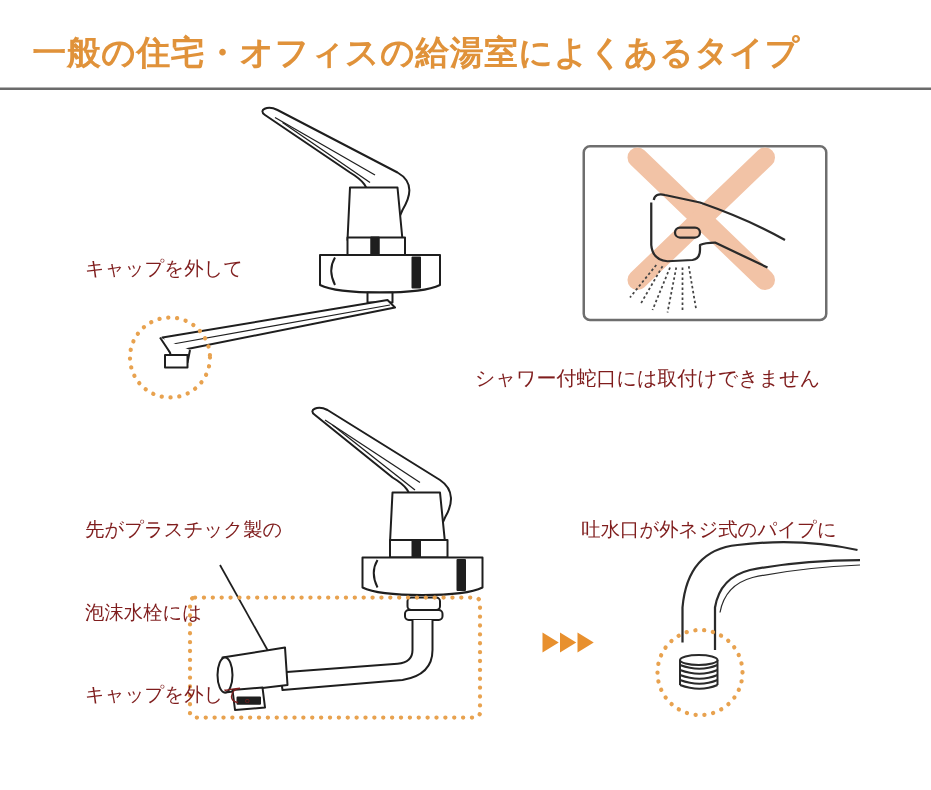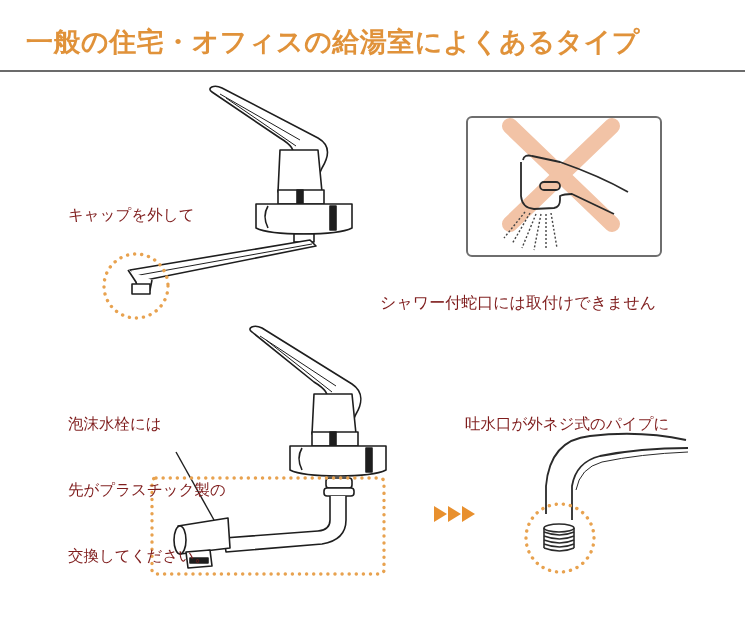--- a/index.html
+++ b/index.html
@@ -121,23 +121,23 @@
   <circle cx="560" cy="538" r="34" fill="none" stroke="#e8a24f" stroke-width="3.4" stroke-dasharray="0.1 7" stroke-linecap="round"></circle>
 </svg>
 
 <div class="note" style="left:68px; top:160px;">
   <span>キャップを外して</span>
 </div>
 
 <div class="note" style="left:380px; top:268px; font-size:16px;margin-top:24px;">シャワー付蛇口には取付けできません</div>
 
 <div class="note" style="left:68px; top:369px;">
+  <span>先がプラスチック製の</span>
   <span>泡沫水栓には</span>
-  <span>先がプラスチック製の</span>
-  <span>交換してください。</span>
+  <span>キャップを外して。</span>
 </div>
 
 <div class="note" style="left:465px; top:369px;">
   <span>吐水口が外ネジ式のパイプに</span>
 </div>
 
 <div class="arrows">
   <div class="tri"></div>
   <div class="tri"></div>
   <div class="tri"></div>

